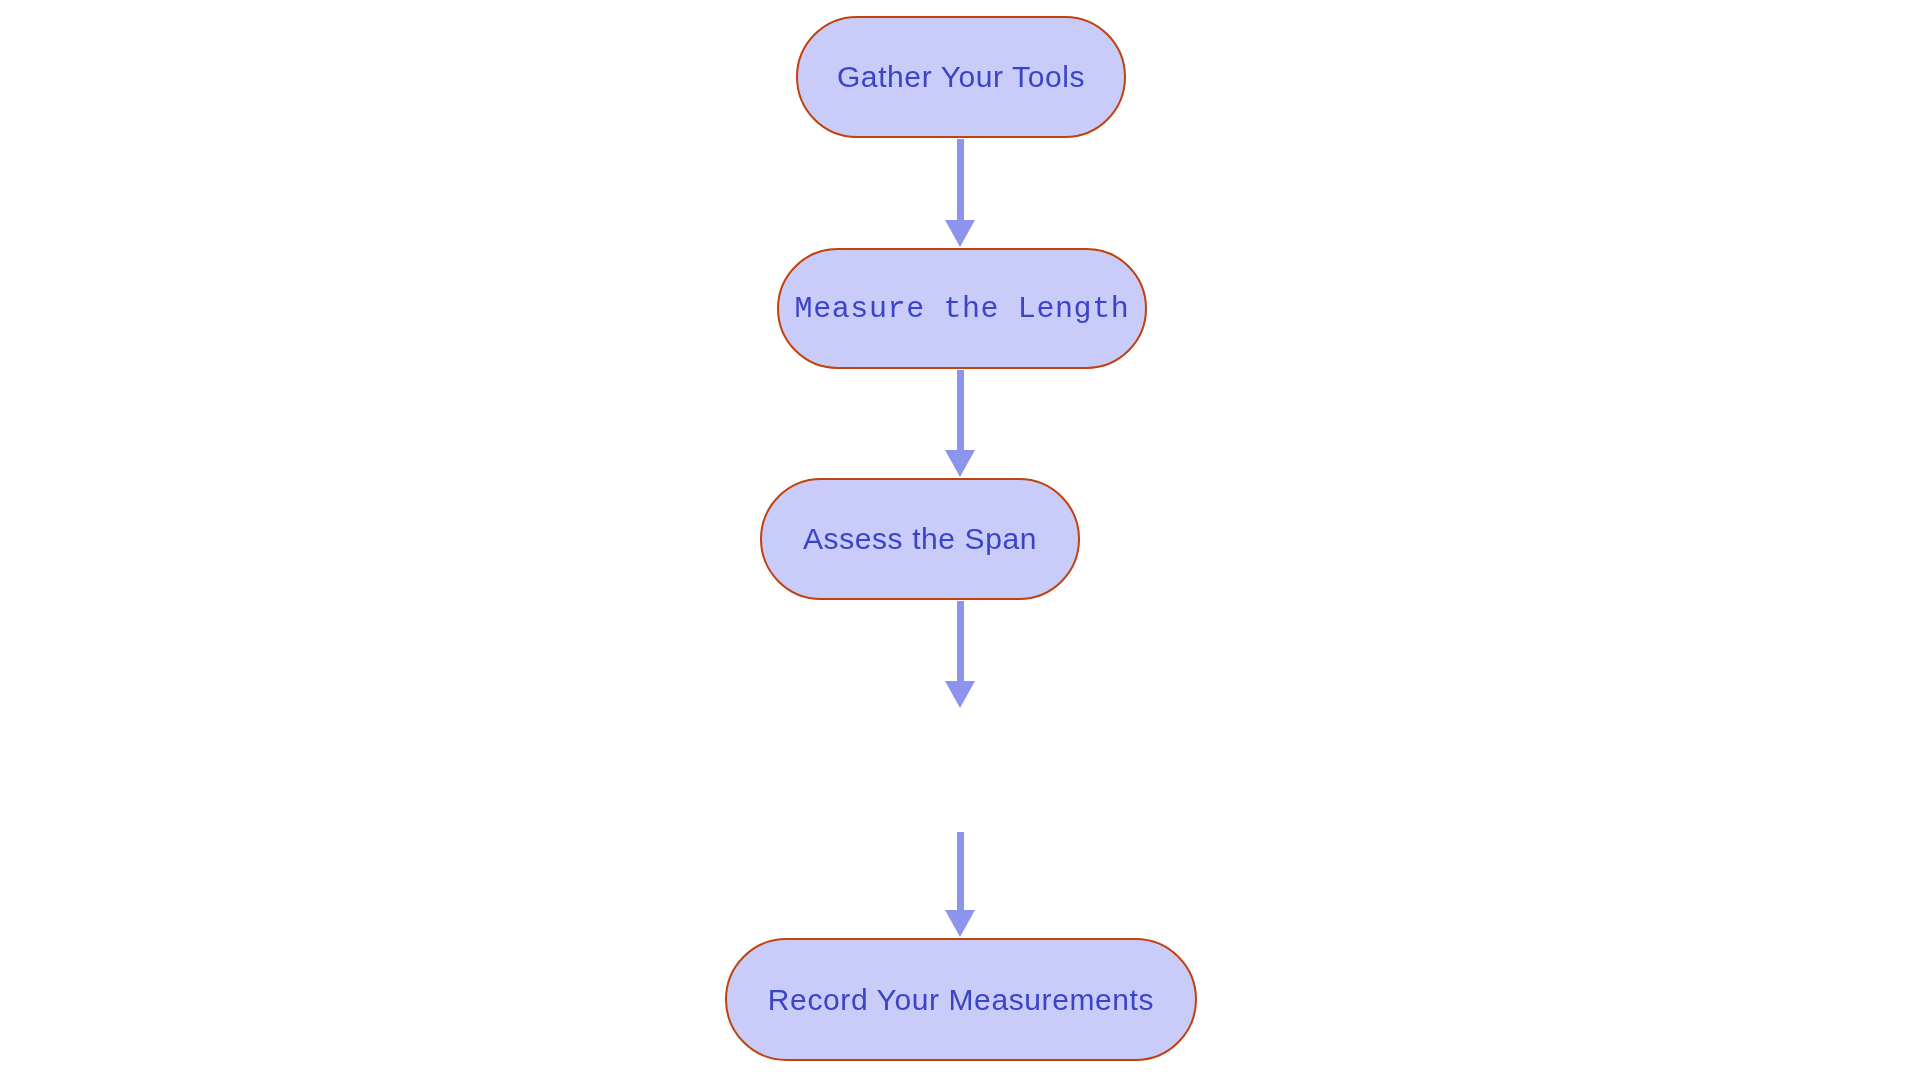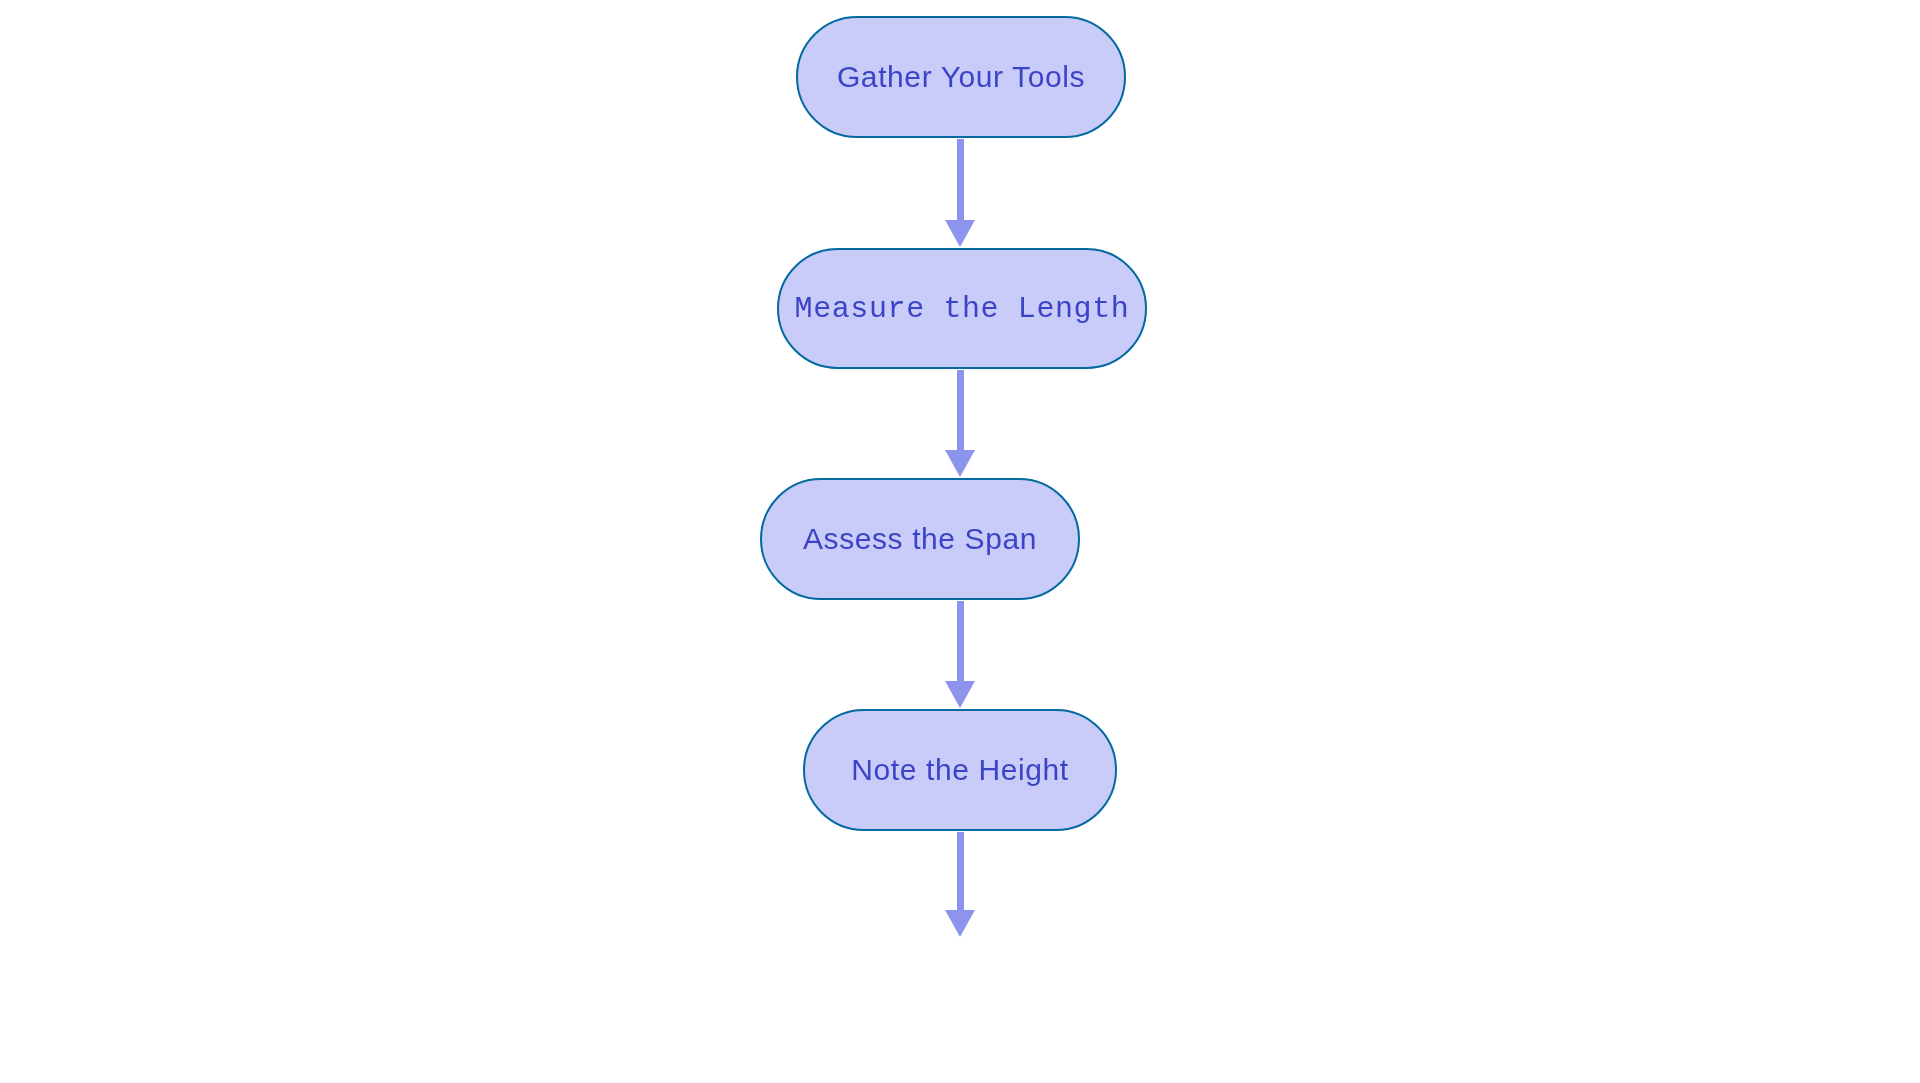--- a/index.html
+++ b/index.html
@@ -12,21 +12,21 @@
     width: 1920px;
     height: 1083px;
     background: #ffffff;
     overflow: hidden;
     font-family: "Liberation Sans", sans-serif;
   }
   .node {
     position: absolute;
     box-sizing: border-box;
     background: #c9ccf8;
-    border: 2px solid #0369a1;
+    border: 2px solid #c2410c;
     border-radius: 62px;
     display: flex;
     align-items: center;
     justify-content: center;
     color: #3b44c6;
     font-size: 30px;
     letter-spacing: 0.6px;
     white-space: nowrap;
     text-align: center;
   }
@@ -88,23 +88,23 @@
 
   <div class="node node-3">
     <span>Assess the Span</span>
   </div>
 
   <div class="arrow arrow-3">
     <div class="arrow-line"></div>
     <div class="arrow-head"></div>
   </div>
 
-  <div class="node node-4">
-    <span>Note the Height</span>
-  </div>
 
   <div class="arrow arrow-4">
     <div class="arrow-line"></div>
     <div class="arrow-head"></div>
   </div>
 
+  <div class="node node-5">
+    <span>Record Your Measurements</span>
+  </div>
 
 </div>
 
 </body></html>

